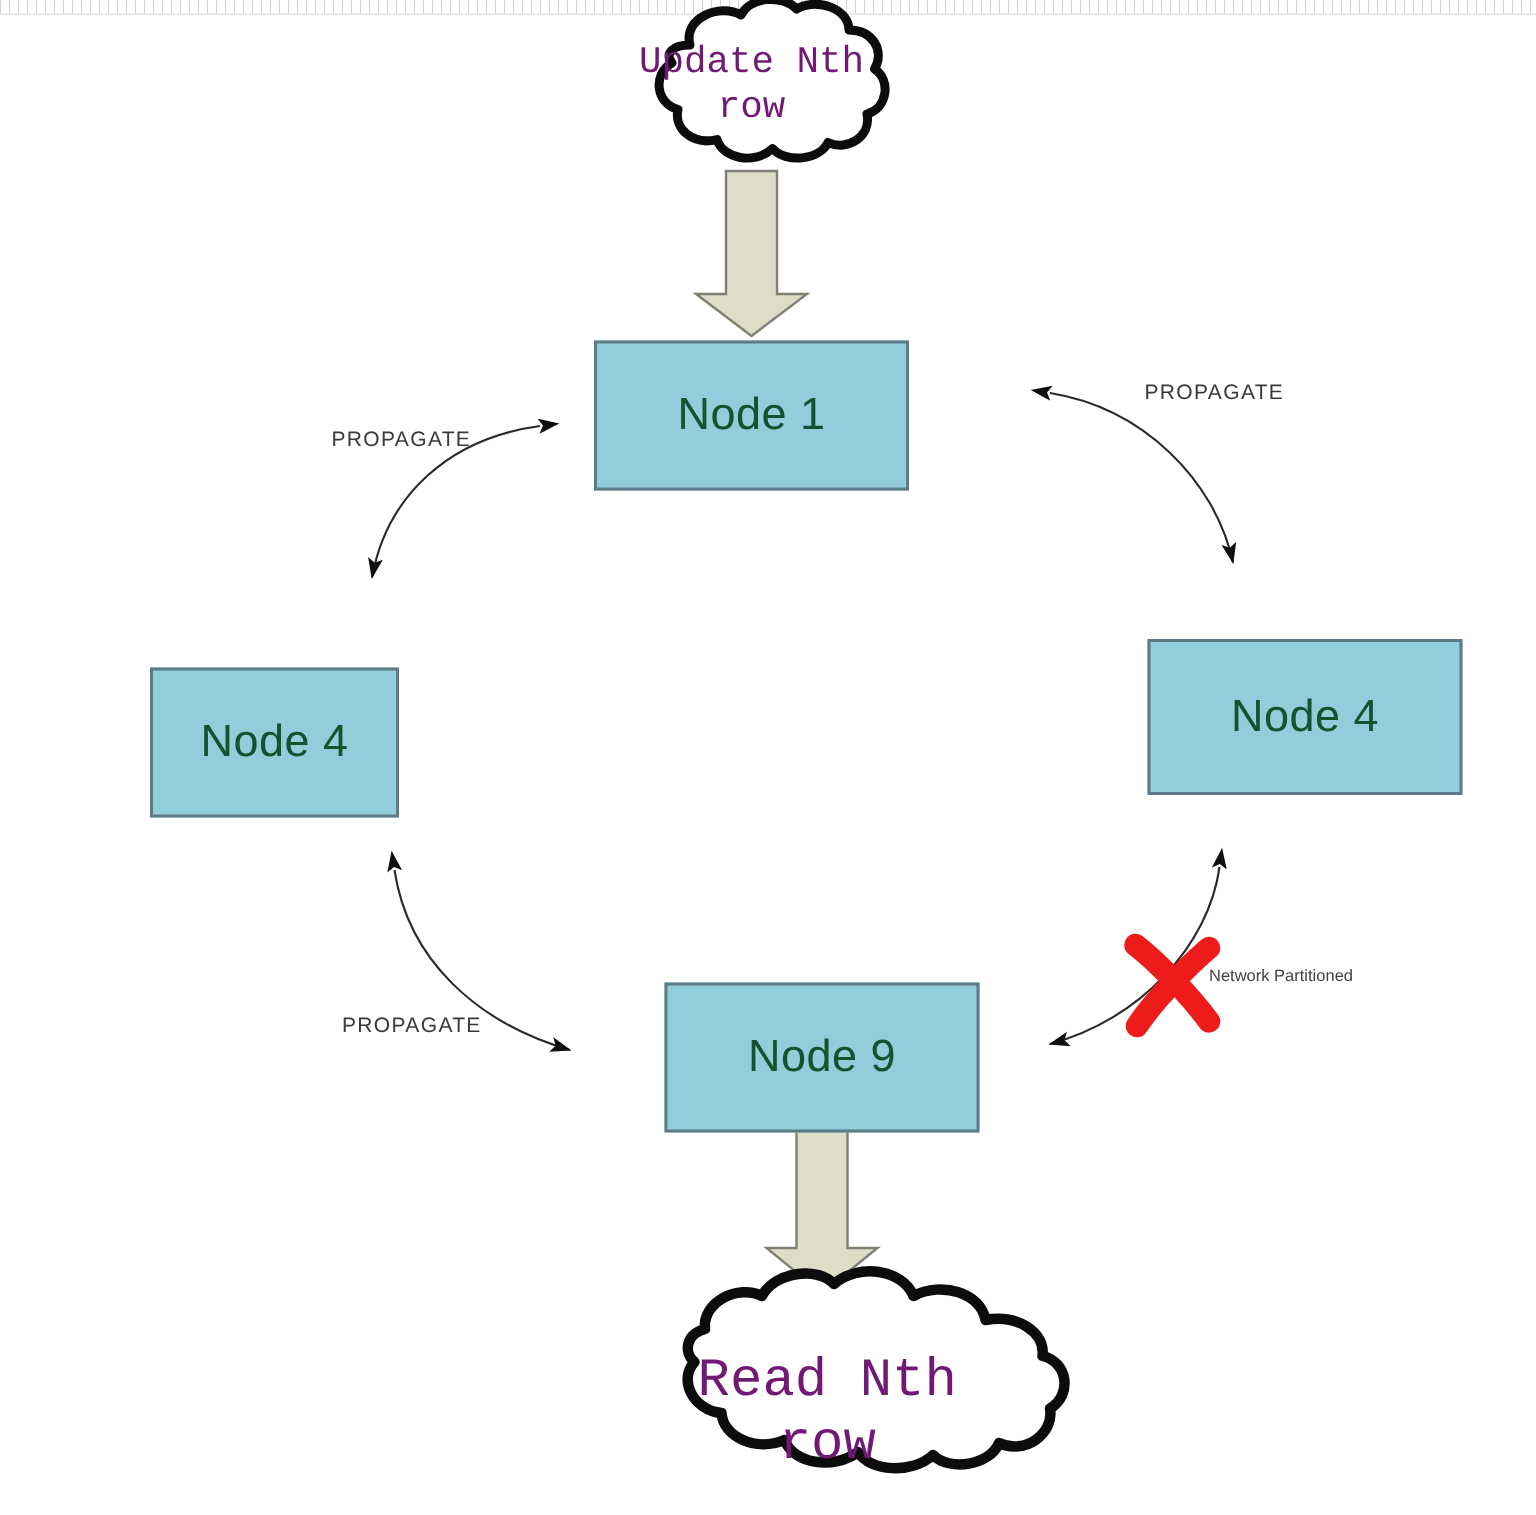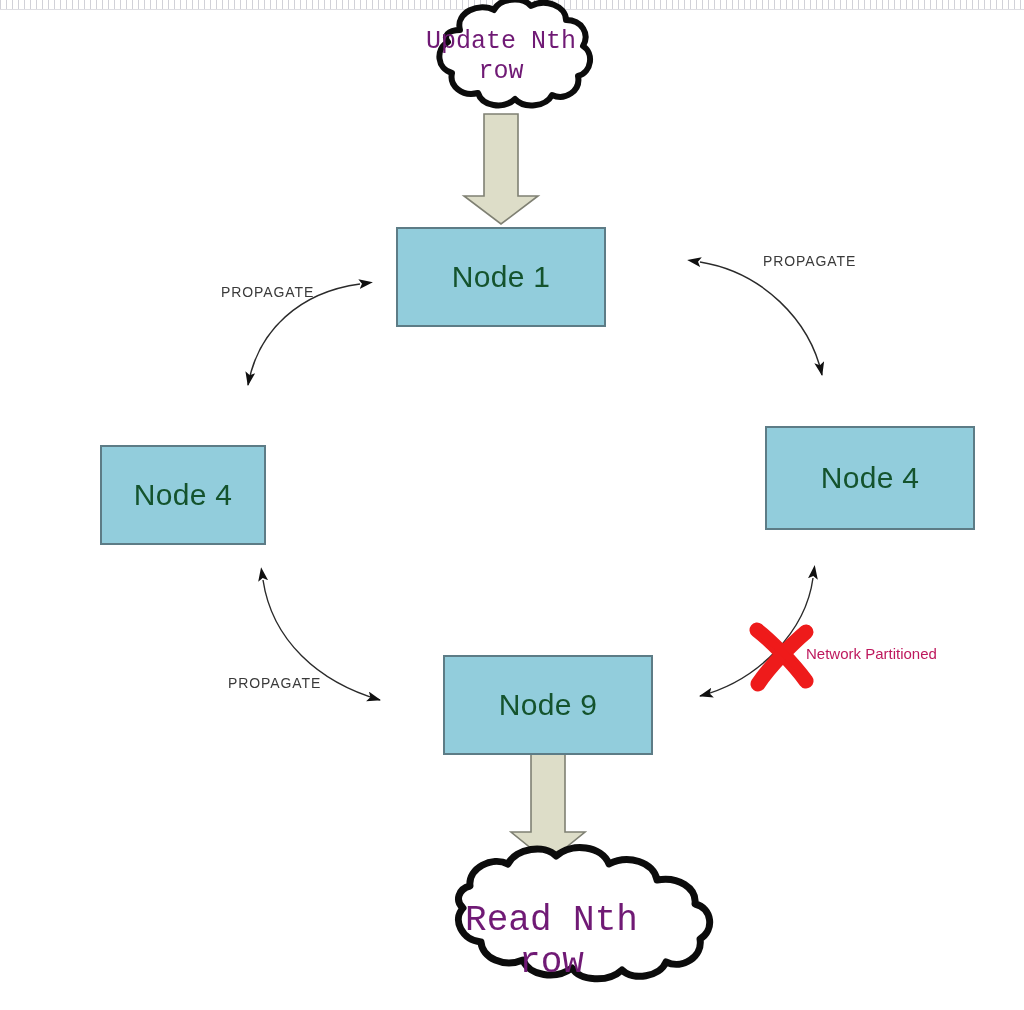--- a/index.html
+++ b/index.html
@@ -63,23 +63,23 @@
   .edge-label {
     position: absolute;
     color: #3a3a3a;
     font-family: "Liberation Sans", sans-serif;
     font-size: 14px;
     letter-spacing: 0.9px;
     white-space: nowrap;
   }
   .partition-label {
     position: absolute;
-    color: #be185d;
+    color: #404040;
     font-family: "Liberation Sans", sans-serif;
-    font-size: 15px;
+    font-size: 11px;
     white-space: nowrap;
   }
 </style>
 </head>
 <body>
 
 <div id="canvas">
 
   <div class="ruler"></div>
 

